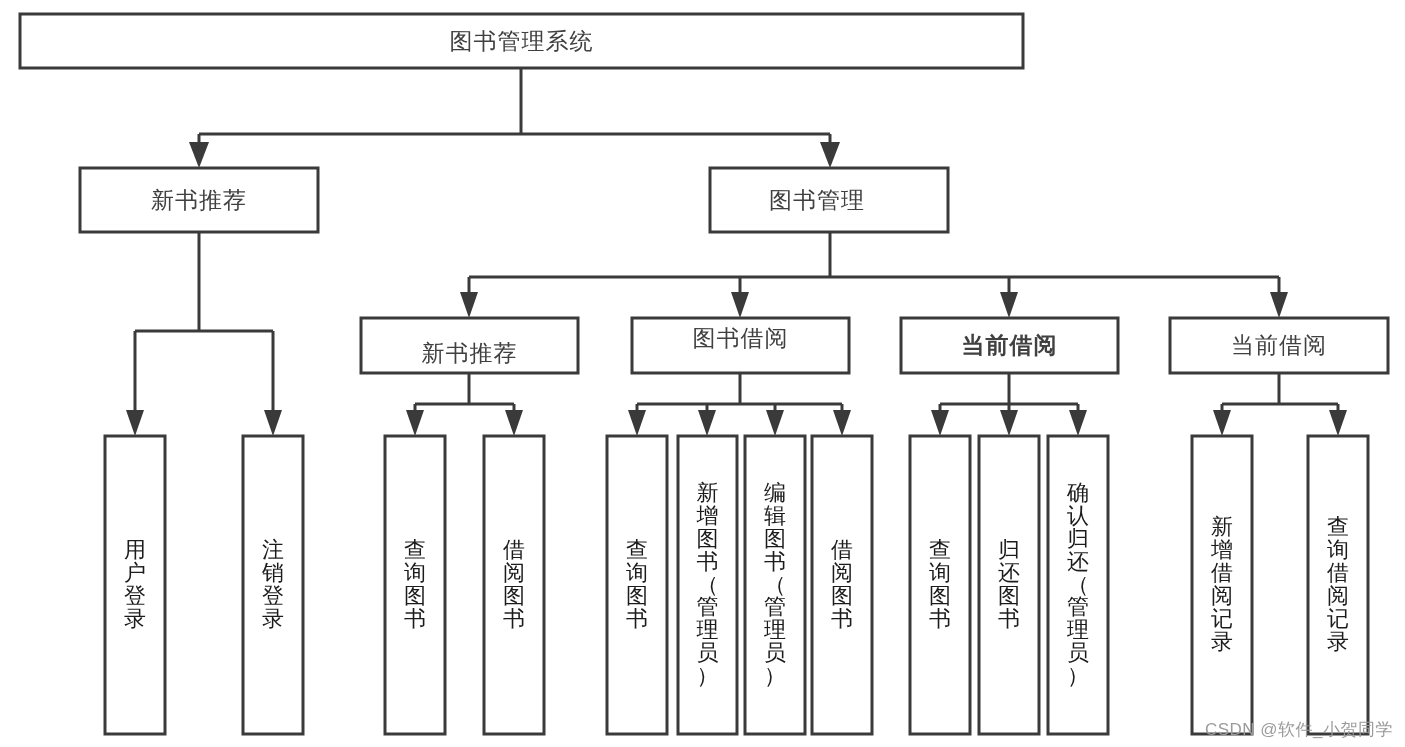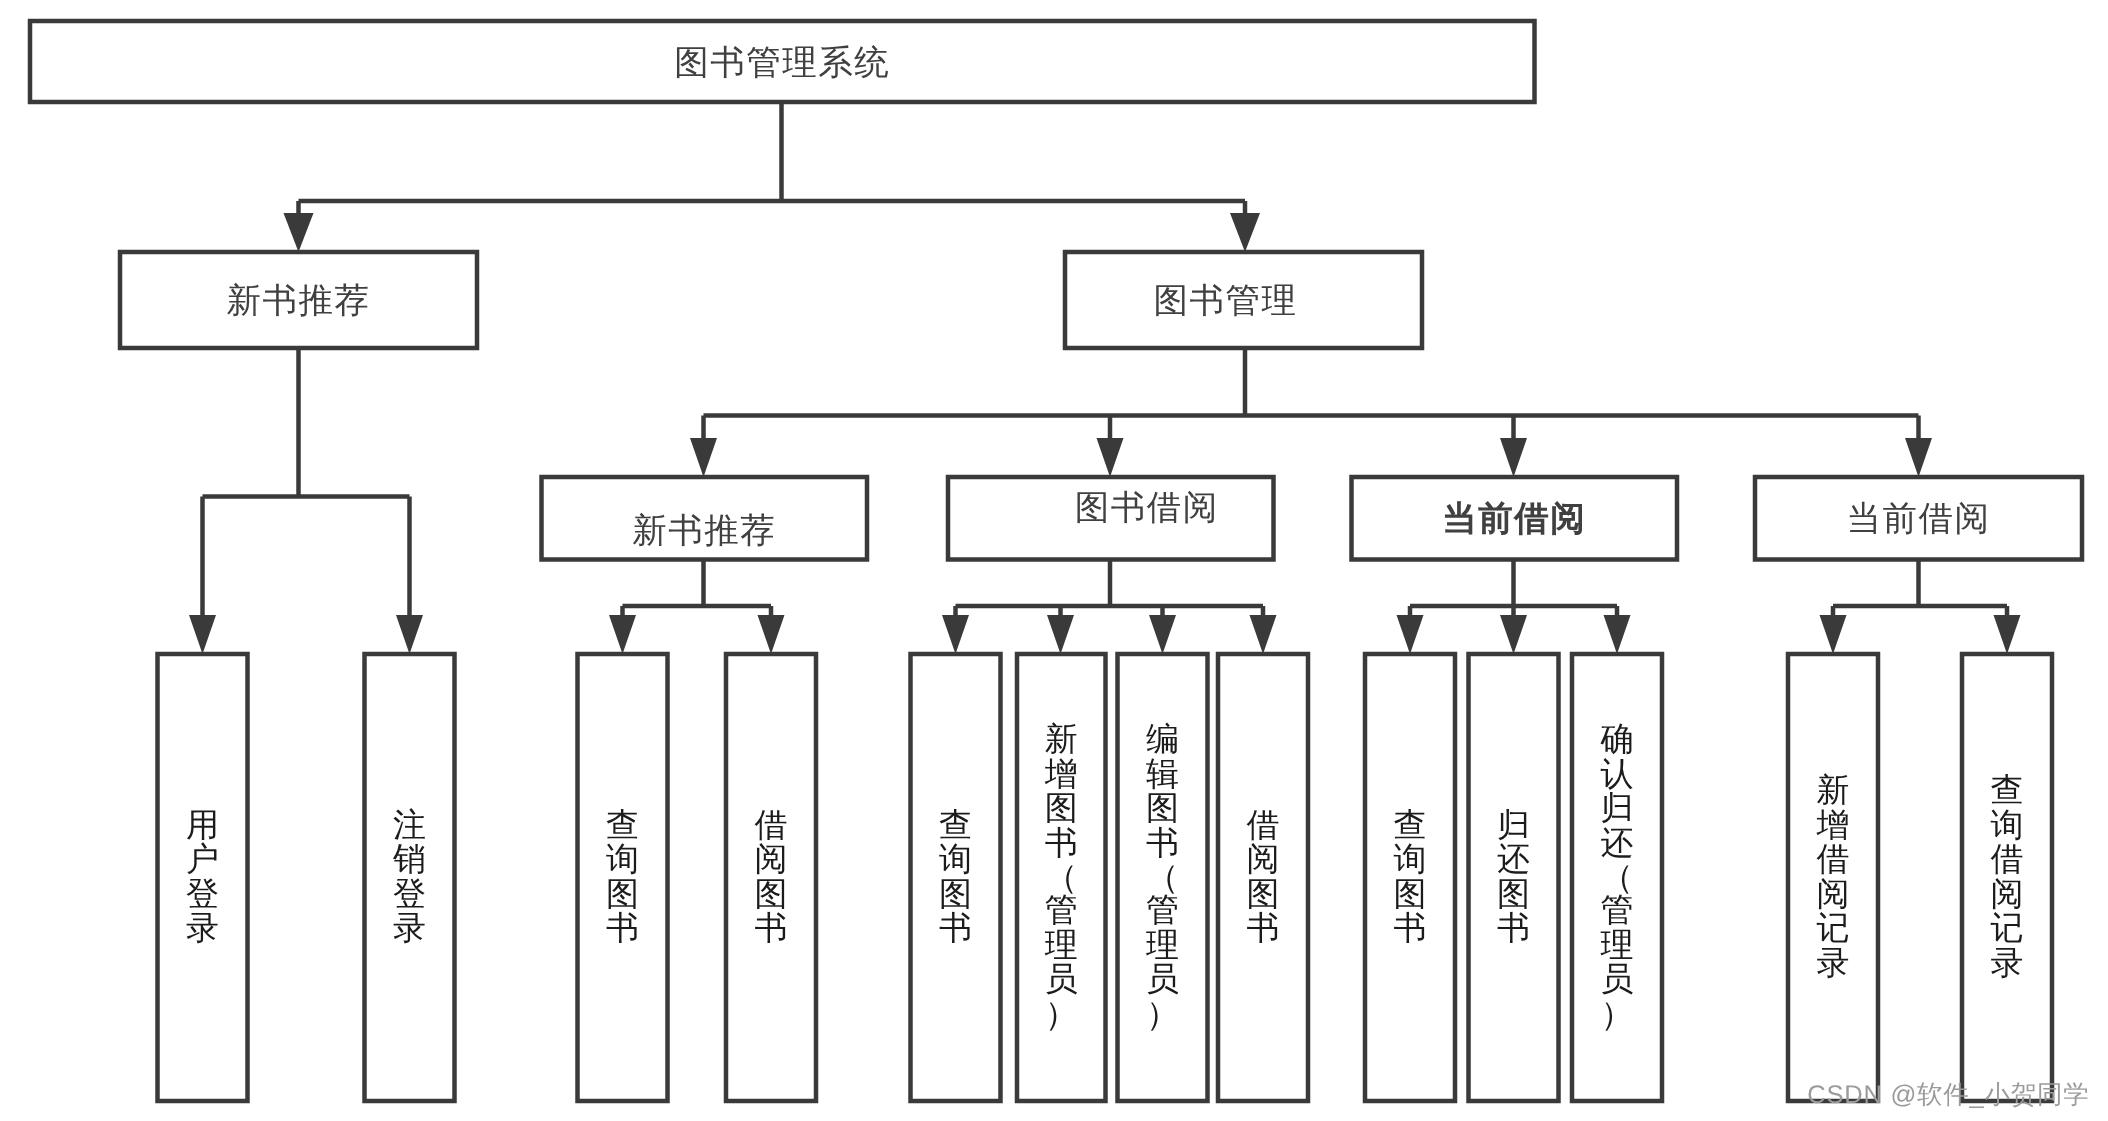--- a/index.html
+++ b/index.html
@@ -183,21 +183,21 @@
       <rect class="node-rect-thin" x="1308" y="436" width="60" height="298"></rect>
     </g>
   </svg>
 
   <div class="hbox-text" style="left:20px; top:14px; width:1003px; height:54px;">图书管理系统</div>
 
   <div class="hbox-text" style="left:80px; top:168px; width:238px; height:64px;">新书推荐</div>
   <div class="hbox-text" style="left:710px; top:168px; width:214px; height:64px;">图书管理</div>
 
   <div class="hbox-text" style="left:361px; top:318px; width:217px; height:71px;">新书推荐</div>
-  <div class="hbox-text" style="left:632px; top:318px; width:217px; height:40px;margin-left:24px;">图书借阅</div>
+  <div class="hbox-text" style="left:632px; top:318px; width:217px; height:40px;">图书借阅</div>
   <div class="hbox-text" style="left:901px; top:318px; width:217px; height:55px;font-weight:bold;">当前借阅</div>
   <div class="hbox-text" style="left:1170px; top:318px; width:218px; height:55px;">当前借阅</div>
 
   <div class="vbox-text" style="left:105px; top:436px; width:60px; height:298px;">
       <span>用</span>
       <span>户</span>
       <span>登</span>
       <span>录</span>
     </div>
   <div class="vbox-text" style="left:243px; top:436px; width:60px; height:298px;">

